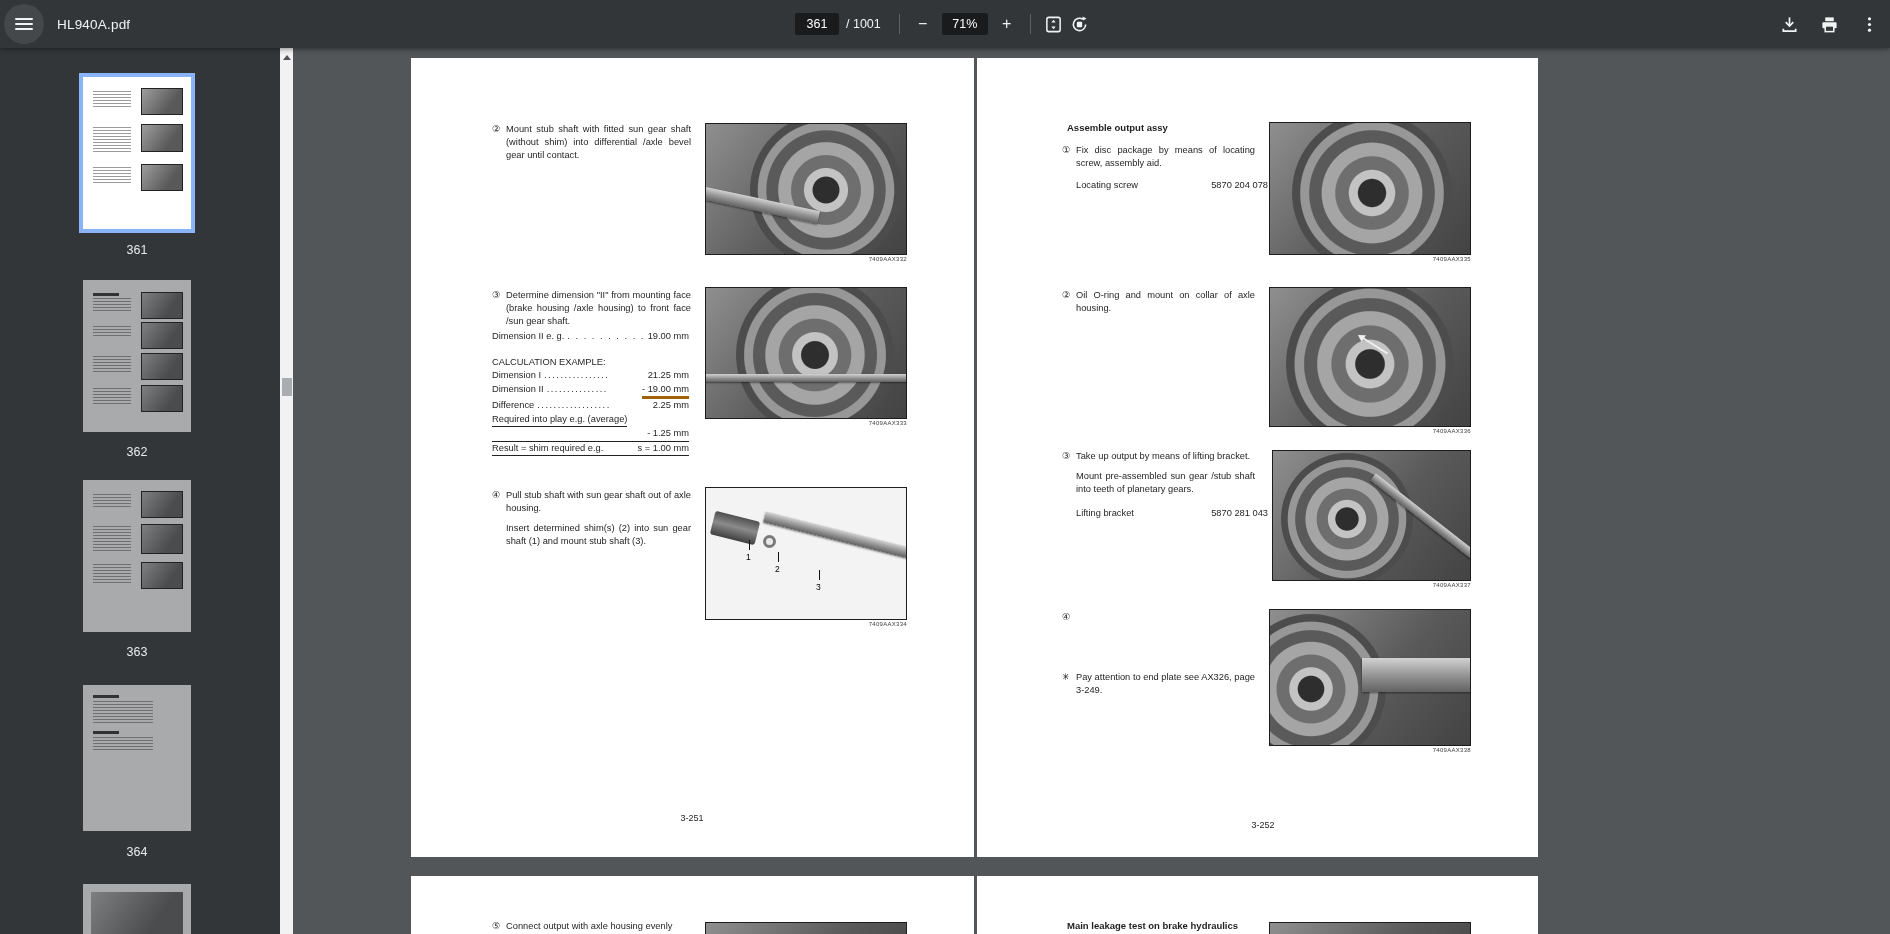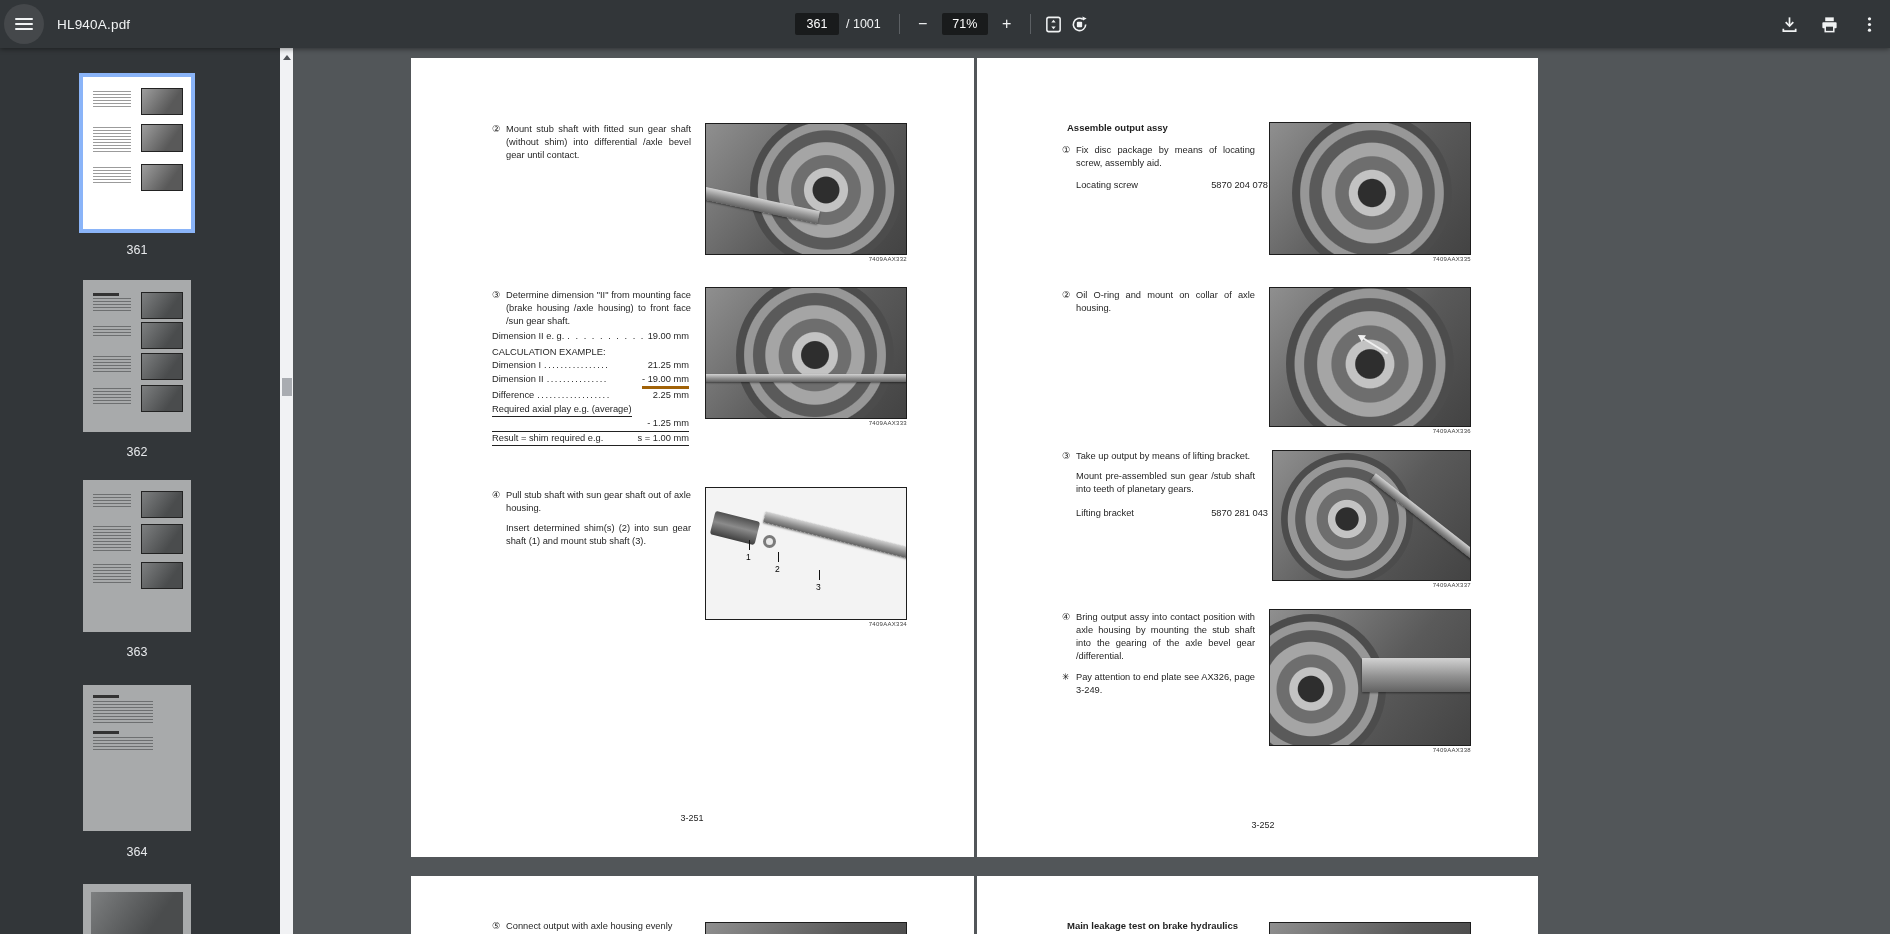--- a/index.html
+++ b/index.html
@@ -73,21 +73,21 @@
   .part-row .pr-sp { flex:1; }
   .part-row .pr-v { white-space:nowrap; }
 
   .calc { position:absolute; left:81px; top:231px; width:197px; font-size:9.3px; }
   .c-row { display:flex; line-height:13.5px; align-items:baseline; }
   .c-lab { white-space:nowrap; }
   .c-dots { flex:1; overflow:hidden; white-space:nowrap; margin:0 3px; letter-spacing:1.5px; color:#1f1f1f; }
   .c-val { white-space:nowrap; }
   .u-val .c-val { border-bottom:3px solid #a16207; }
   .u-row { border-bottom:1px solid #222; }
-  .r-end { justify-content:flex-end; } .mt6 { margin-top:2px; }
+  .r-end { justify-content:flex-end; } .mt6 { margin-top:12px; }
   .u-lab .c-lab { border-bottom:1px solid #222; }
 
   .fig { position:absolute; }
   .ph { position:relative; border:1px solid #1d1d1d; overflow:hidden;
         background:linear-gradient(130deg,#8f8f8f,#5a5a5a 55%,#434343); }
   .ring { position:absolute; border-radius:50%;
           background:radial-gradient(circle,#2e2e2e 0 12%,#c3c3c3 13% 20%,#6e6e6e 21% 32%,#a5a5a5 33% 44%,#5a5a5a 45% 55%,#979797 56% 63%,#4c4c4c 64% 100%); }
   .bar { position:absolute; background:linear-gradient(#d2d2d2,#909090 55%,#626262); box-shadow:0 1px 2px rgba(0,0,0,.45); }
   .ph-light { background:#f3f3f3; }
   .cyl { position:absolute; width:46px; height:24px; border-radius:3px;
@@ -273,21 +273,21 @@
           <span class="c-lab">Dimension II</span>
           <span class="c-dots">...............</span>
           <span class="c-val">- 19.00 mm</span>
         </div>
         <div class="c-row">
           <span class="c-lab">Difference</span>
           <span class="c-dots">..................</span>
           <span class="c-val">2.25 mm</span>
         </div>
         <div class="c-row u-lab">
-          <span class="c-lab">Required axial play e.g. (average)</span>
+          <span class="c-lab">Required into play e.g. (average)</span>
         </div>
         <div class="c-row u-row r-end">
           <span class="c-val">- 1.25 mm</span>
         </div>
         <div class="c-row u-row">
           <span class="c-lab">Result = shim required e.g.</span>
           <span style="flex:1"></span>
           <span class="c-val">s = 1.00 mm</span>
         </div>
       </div>
@@ -372,21 +372,20 @@
       <div class="fig" style="left:295px;top:392px;width:199px;height:141px;">
         <div class="ph" style="width:199px;height:131px;">
           <div class="ring" style="left:8px;top:2px;width:132px;height:132px;"></div>
           <div class="bar" style="left:86px;top:62px;width:132px;height:9px;transform:rotate(38deg);"></div>
         </div>
         <div class="cap">7409AAX337</div>
       </div>
 
       <div class="step" style="left:85px;top:553px;width:193px;">
         <span class="n">④</span>
-        <span>Bring output assy into contact position with axle housing by mounting the stub shaft into the gearing of the axle bevel gear /differential.</span>
       </div>
       <div class="step" style="left:85px;top:613px;width:193px;">
         <span class="n">✳</span>
         <span>Pay attention to end plate see AX326, page 3-249.</span>
       </div>
 
       <div class="fig" style="left:292px;top:551px;width:202px;height:147px;">
         <div class="ph" style="width:202px;height:137px;">
           <div class="ring" style="left:-34px;top:4px;width:150px;height:150px;"></div>
           <div class="bar" style="left:92px;top:48px;width:118px;height:34px;"></div>

